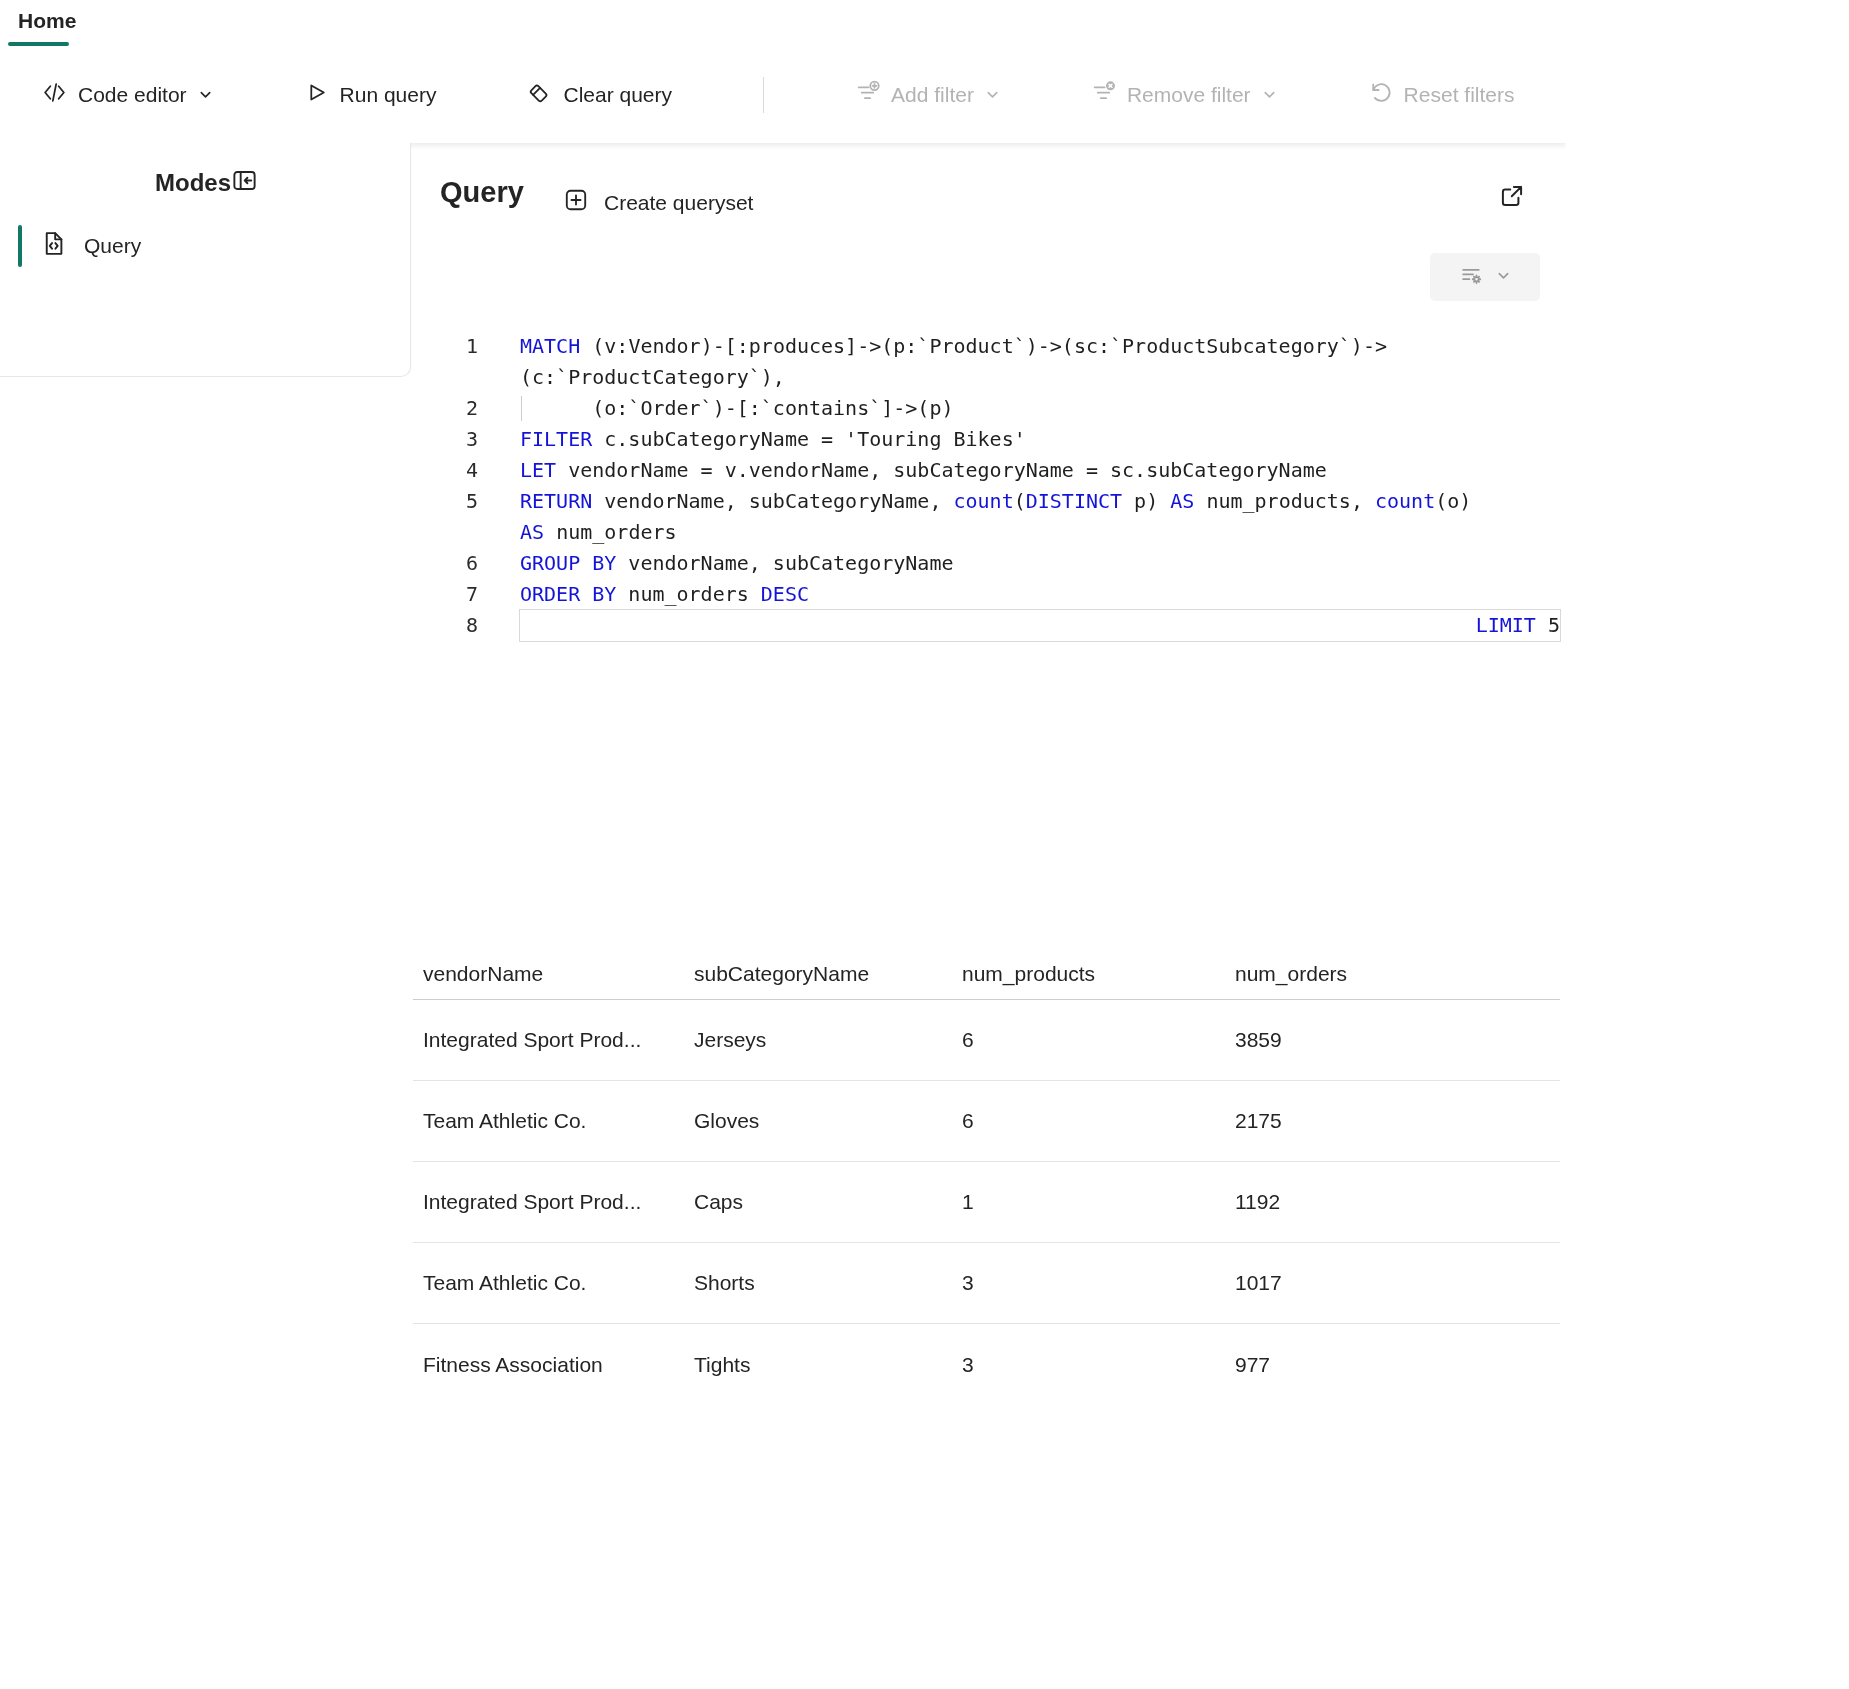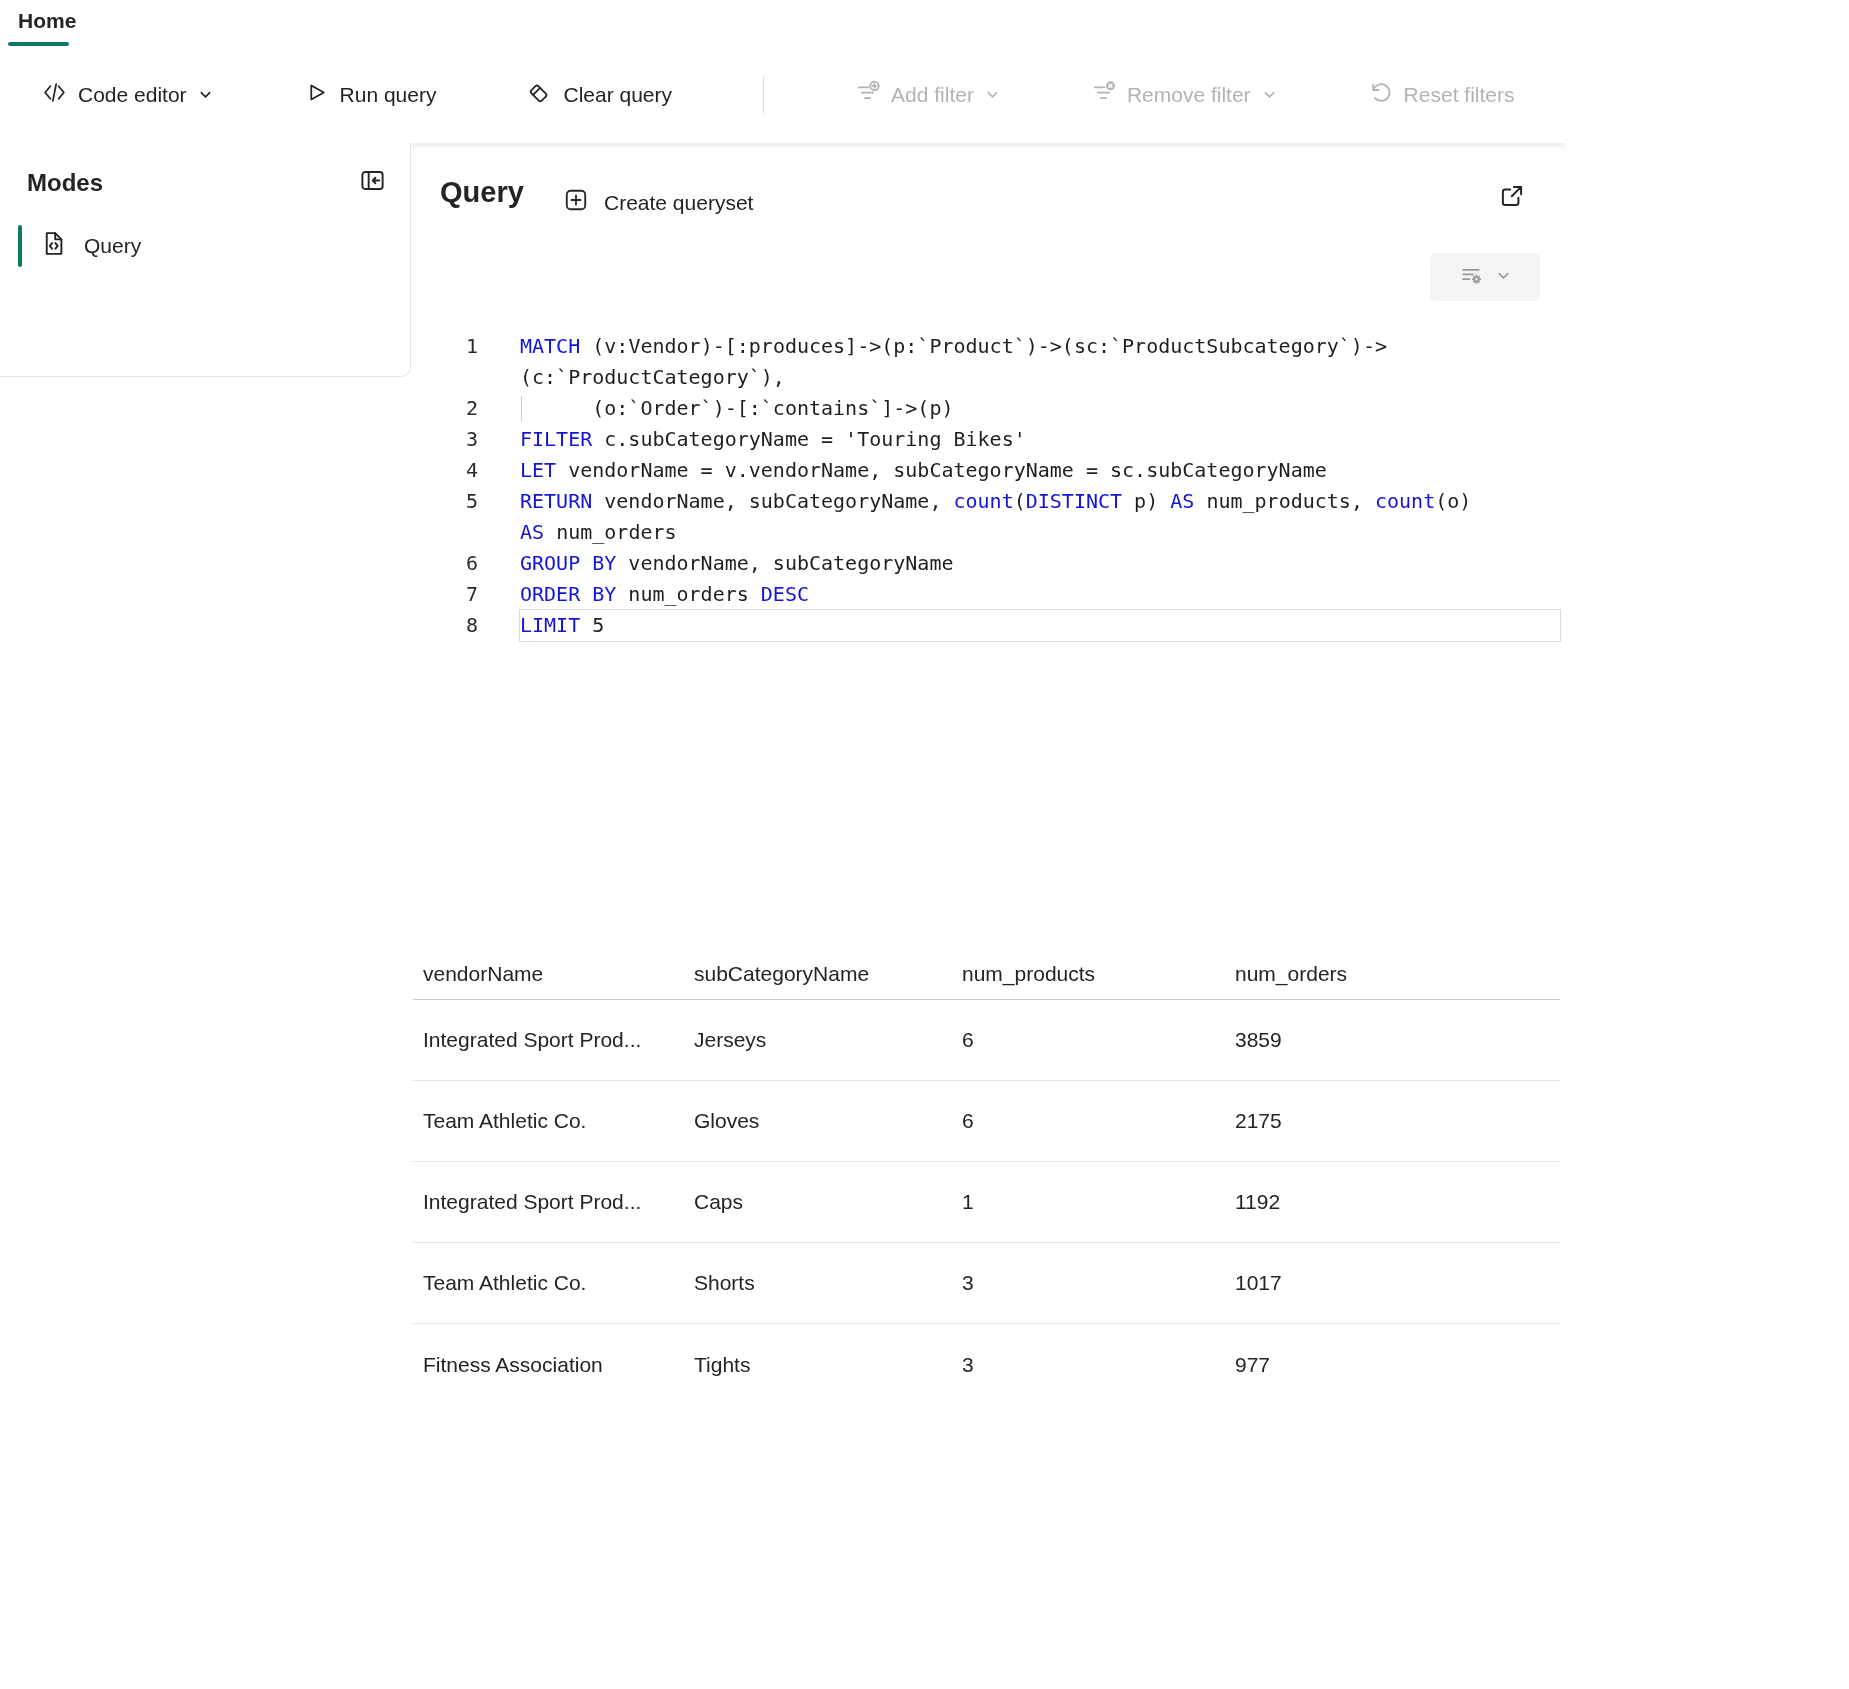--- a/index.html
+++ b/index.html
@@ -18,40 +18,40 @@
   .tb-item { display:flex; align-items:center; gap:11px; font-size:21px; margin-right:46px; white-space:nowrap; cursor:pointer; color:#242424; }
   .tb-item.disabled { color:#b3b3b3; cursor:default; }
   .tb-divider { width:1px; height:36px; background:#d9d9d9; margin-right:46px; flex:none; }
   .tb-item svg { flex:none; }
   .icon-stroke { stroke:currentColor; fill:none; stroke-width:1.7; stroke-linecap:round; stroke-linejoin:round; }
   .icon-fill { fill:currentColor; stroke:none; }
 
   
   .sidebar { position:absolute; left:0; top:143px; width:411px; height:234px; background:#fff;
              border-right:1px solid #e6e6e6; border-bottom:1px solid #e6e6e6; border-radius:0 0 10px 0; }
-  .modes-header { display:flex; align-items:center; justify-content:space-between; padding:24px 24px 16px 27px; }
+  .modes-header { display:flex; align-items:center; justify-content:center; padding:24px 24px 16px 27px; }
   .modes-title { font-size:24px; font-weight:700; }
   .collapse-btn { color:#242424; cursor:pointer; display:flex; }
   .side-item { position:relative; display:flex; align-items:center; gap:17px; height:64px; padding-left:40px; font-size:21px; cursor:pointer; }
   .side-item.selected::before { content:''; position:absolute; left:18px; top:11px; bottom:11px; width:4px; border-radius:2px; background:var(--accent,#117865); }
 
   
   .main-title { position:absolute; left:440px; top:176px; font-size:29px; font-weight:700; }
   .create-qs { position:absolute; left:563px; top:187px; display:flex; align-items:center; gap:15px; font-size:21px; cursor:pointer; }
   .export-btn { position:absolute; left:1498px; top:182px; color:#242424; cursor:pointer; }
   .settings-btn { position:absolute; left:1430px; top:253px; width:110px; height:48px; background:#f4f4f4; border-radius:5px;
                   display:flex; align-items:center; justify-content:center; gap:12px; color:#9a9a9a; cursor:pointer; }
 
   
   .editor { position:absolute; left:413px; top:331px; width:1147px;
             font-family:"DejaVu Sans Mono","Liberation Mono",monospace; font-size:20px; line-height:31px; color:#1f1f1f; }
   .ed-row { display:flex; }
   .ln { width:65px; flex:none; text-align:right; color:#2b2b2b; }
   .code { flex:1; margin-left:42px; white-space:pre; position:relative; }
-  .code.current { outline:1px solid #d9d9d9; }
+  .code.current { outline:1px solid #d9d9d9;text-align:right; }
   .code.guide::before { content:''; position:absolute; left:1px; top:3px; height:25px; border-left:1px solid #cccccc; }
   .kw { color:var(--kw,#1414d8); }
 
   
   .results { position:absolute; left:413px; top:948px; width:1147px; font-size:21px; }
   .t-head, .t-row { display:grid; grid-template-columns:271px 268px 273px 1fr; align-items:center; padding-left:10px; }
   .t-head { height:52px; border-bottom:1px solid #cdcdcd; }
   .t-row { height:81px; border-bottom:1px solid #e4e4e4; }
   .t-row:last-child { border-bottom:none; }
   .cell { overflow:hidden; text-overflow:ellipsis; white-space:nowrap; padding-right:20px; }

